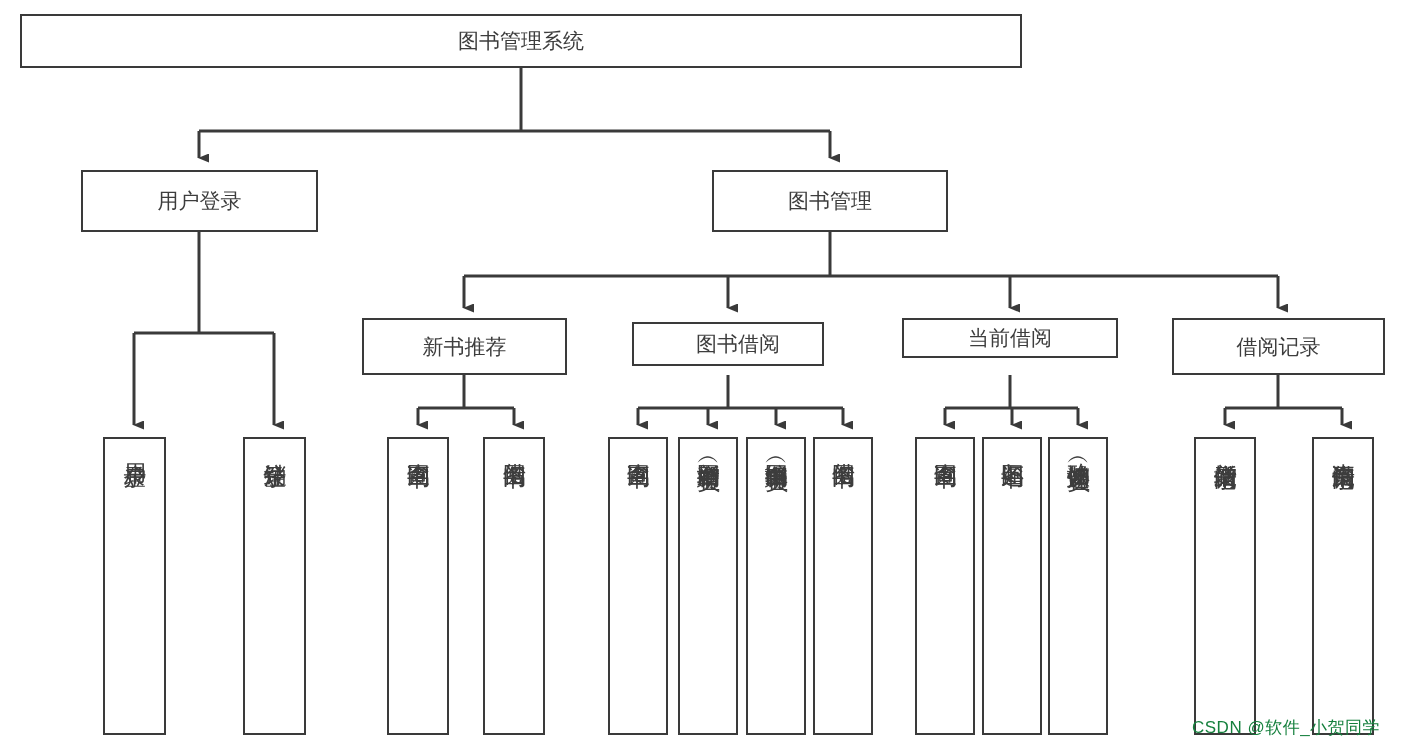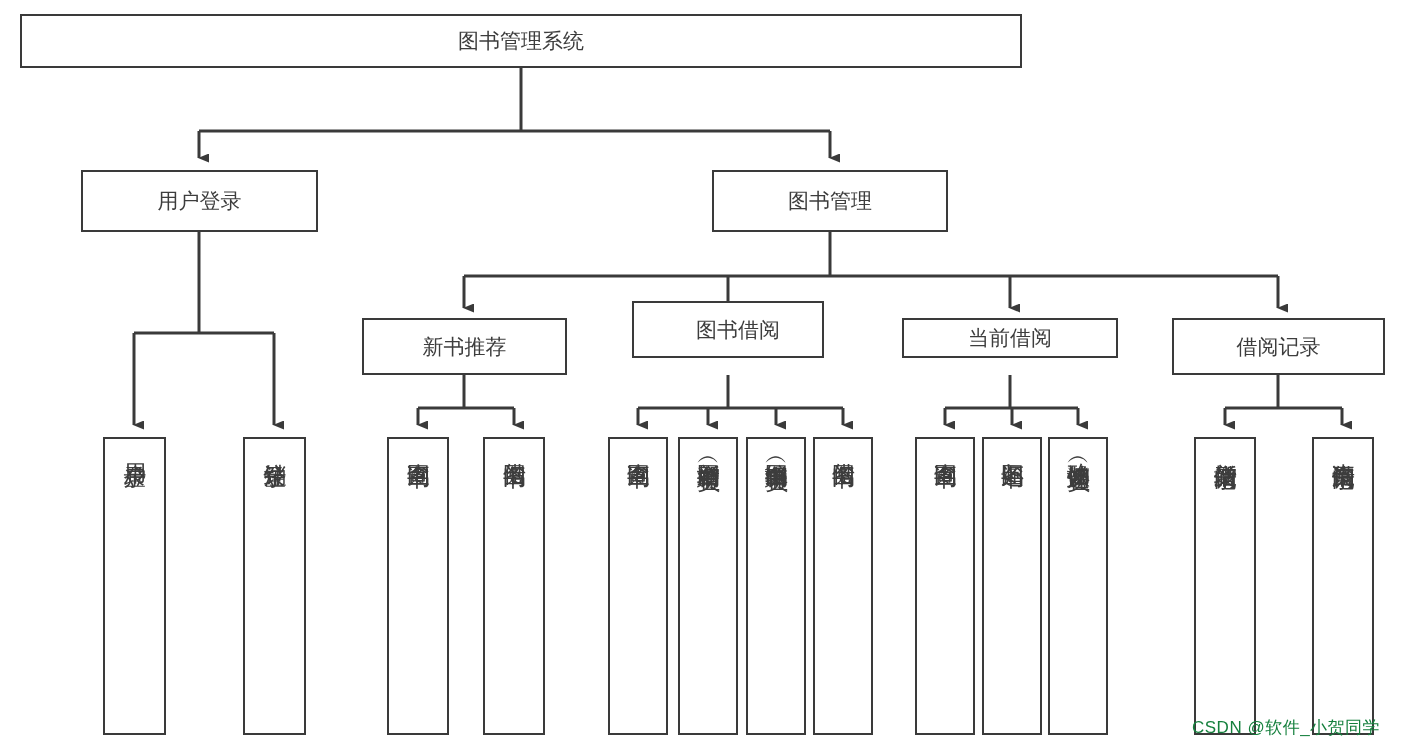--- a/index.html
+++ b/index.html
@@ -127,21 +127,21 @@
   <div class="node horiz" style="left:81px; top:170px; width:237px; height:62px;">
     <span class="label">用户登录</span>
   </div>
   <div class="node horiz" style="left:362px; top:318px; width:205px; height:57px;">
     <span class="label">新书推荐</span>
   </div>
 
   <div class="node horiz" style="left:712px; top:170px; width:236px; height:62px;">
     <span class="label">图书管理</span>
   </div>
-  <div class="node horiz" style="left:632px; top:301px; width:192px; height:57px;padding-left:20px;">
+  <div class="node horiz" style="left:632px; top:322px; width:192px; height:44px;padding-left:20px;">
     <span class="label">图书借阅</span>
   </div>
   <div class="node horiz" style="left:902px; top:318px; width:216px; height:40px;">
     <span class="label">当前借阅</span>
   </div>
   <div class="node horiz" style="left:1172px; top:318px; width:213px; height:57px;">
     <span class="label">借阅记录</span>
   </div>
 
   <div class="node vert" style="left:103px; top:437px; width:63px; height:298px;">

